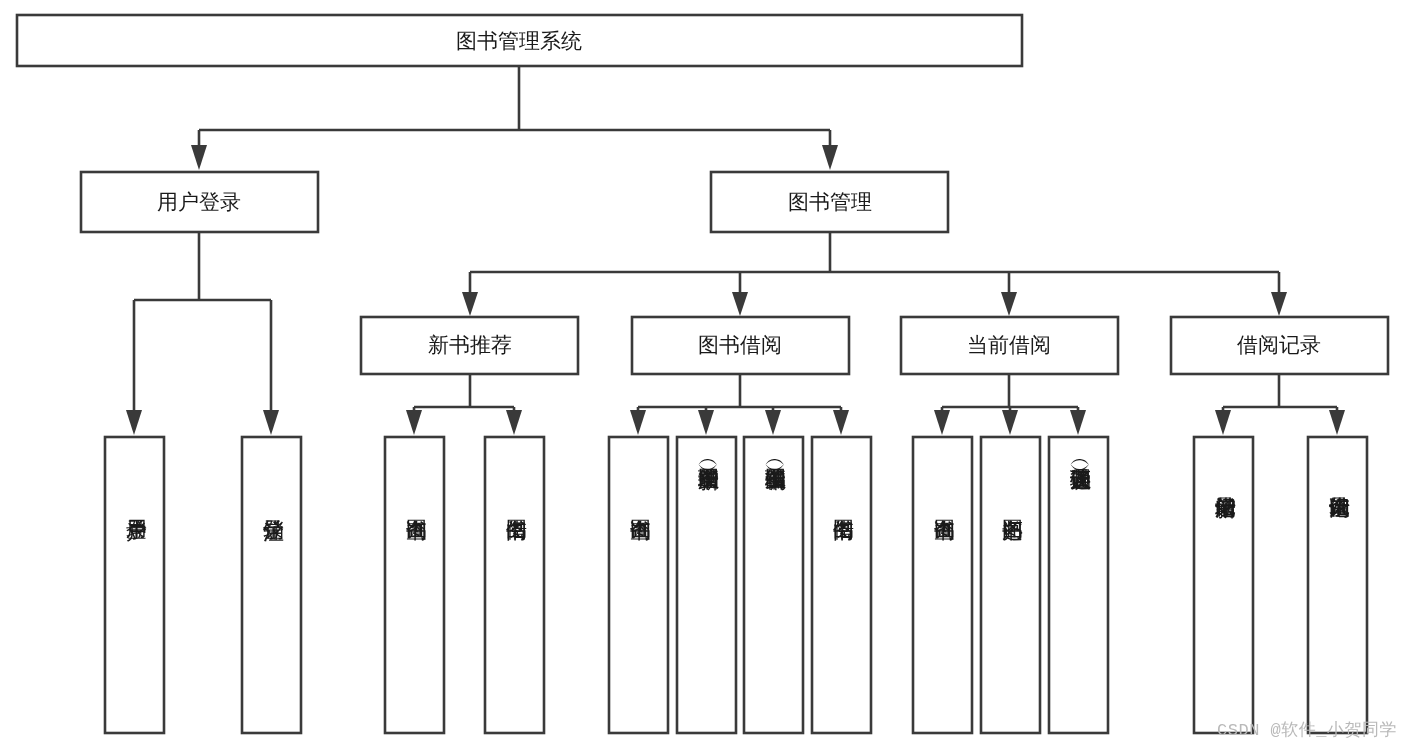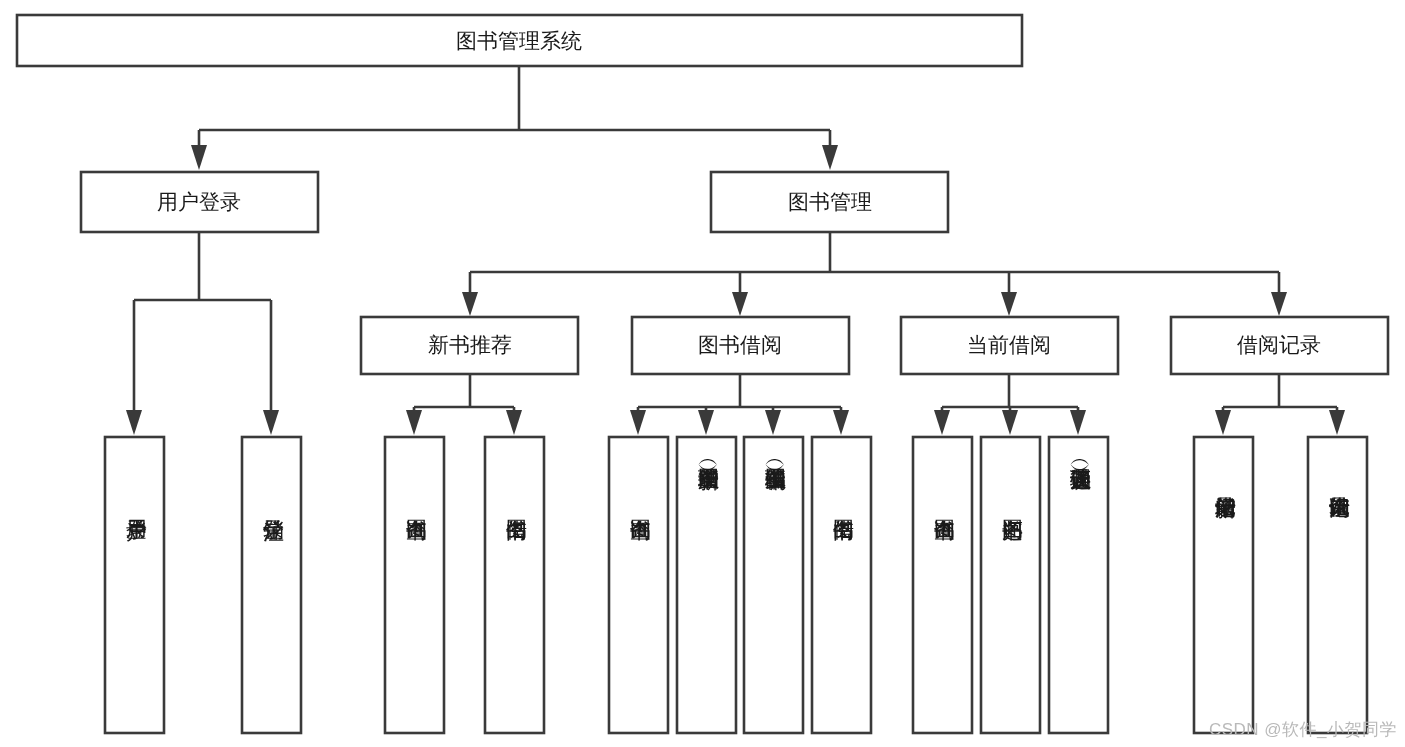--- a/index.html
+++ b/index.html
@@ -51,21 +51,21 @@
   .label-h {
     font-size: 21px;
   }
   .label-v {
     font-size: 21px;
   }
   .watermark-text {
     position: absolute;
     right: 8px;
     bottom: 6px;
-    font-family: Liberation Sans, sans-serif;
+    font-family: Liberation Mono, monospace;
     font-size: 17px;
     color: #b9b9b9;
     letter-spacing: 0.5px;
     white-space: nowrap;
     user-select: none;
   }
 </style>
 </head>
 <body>
 

